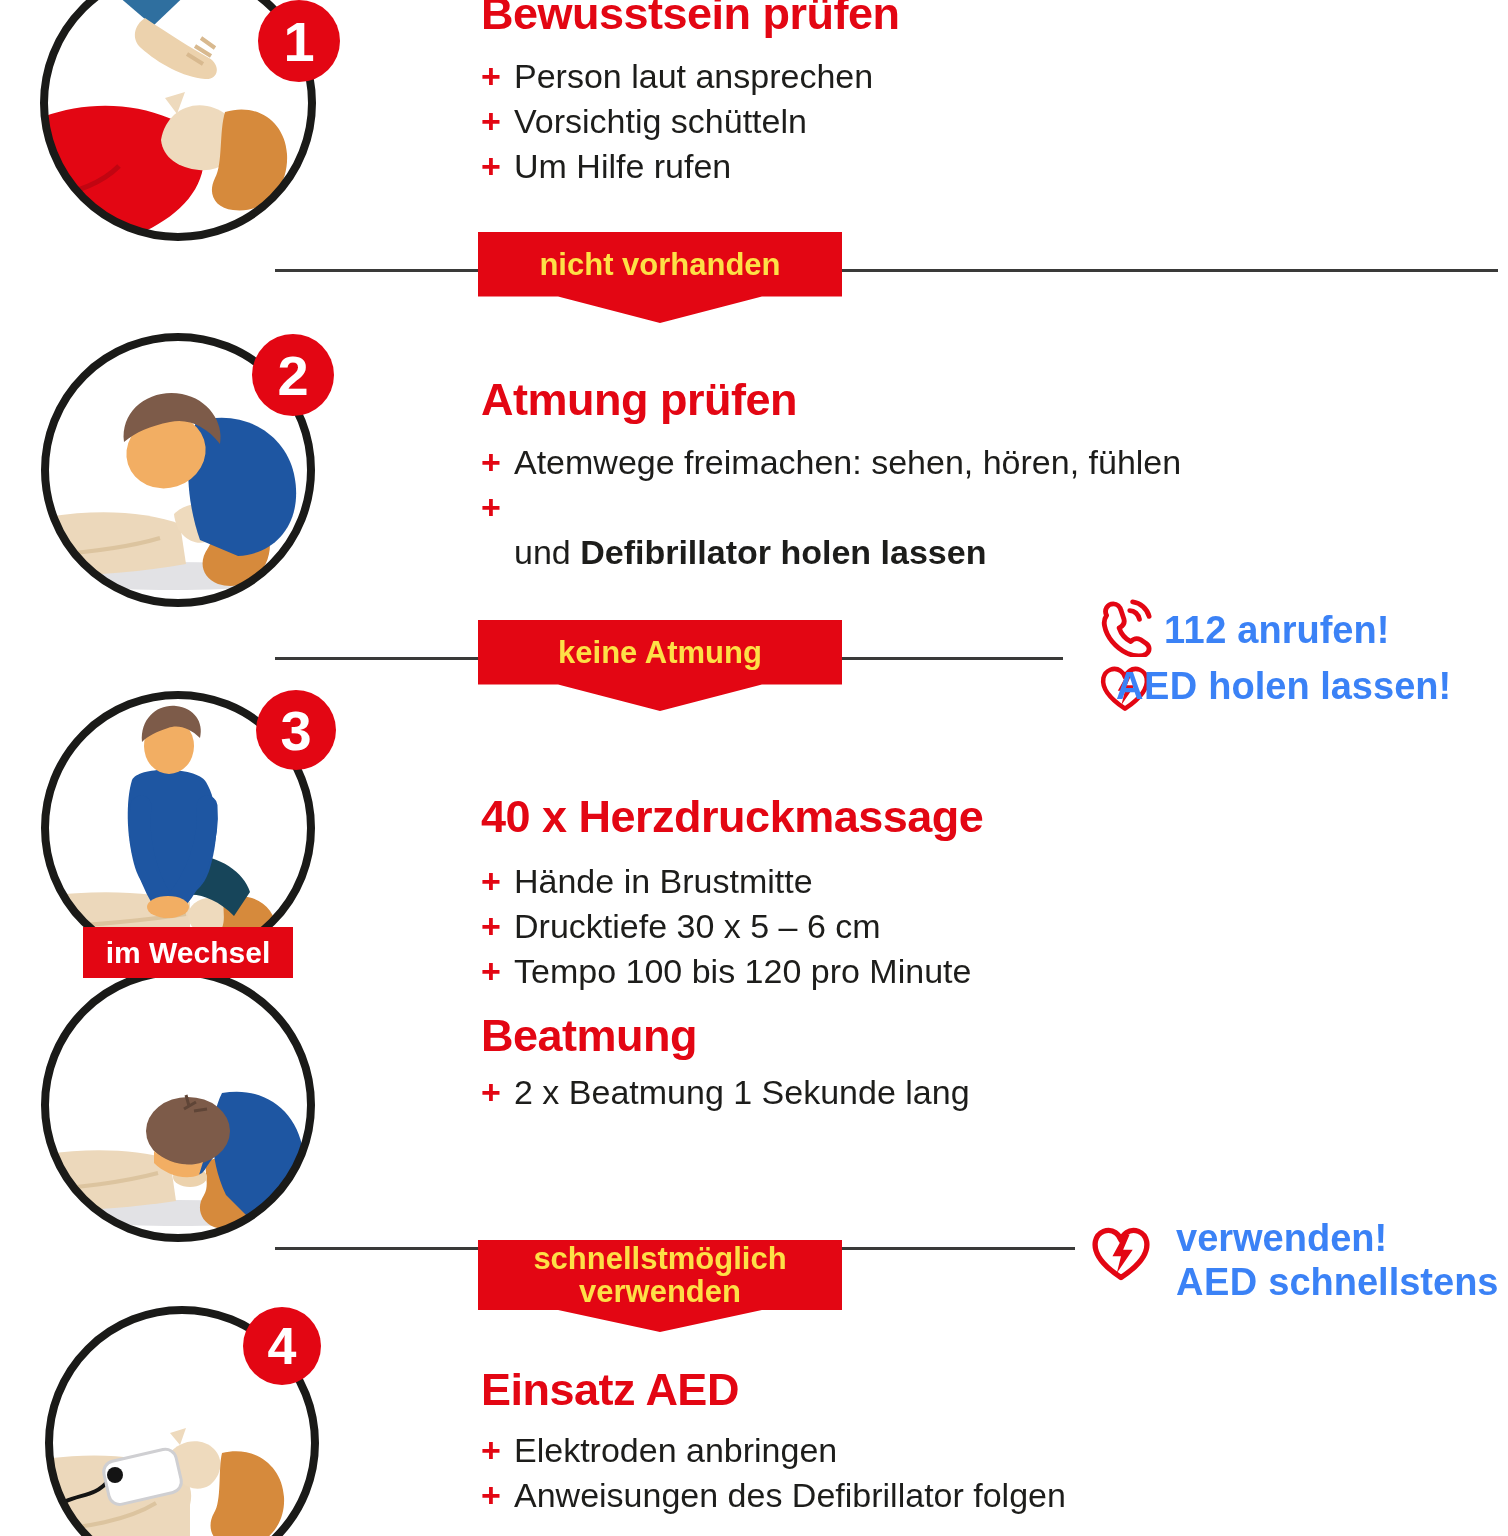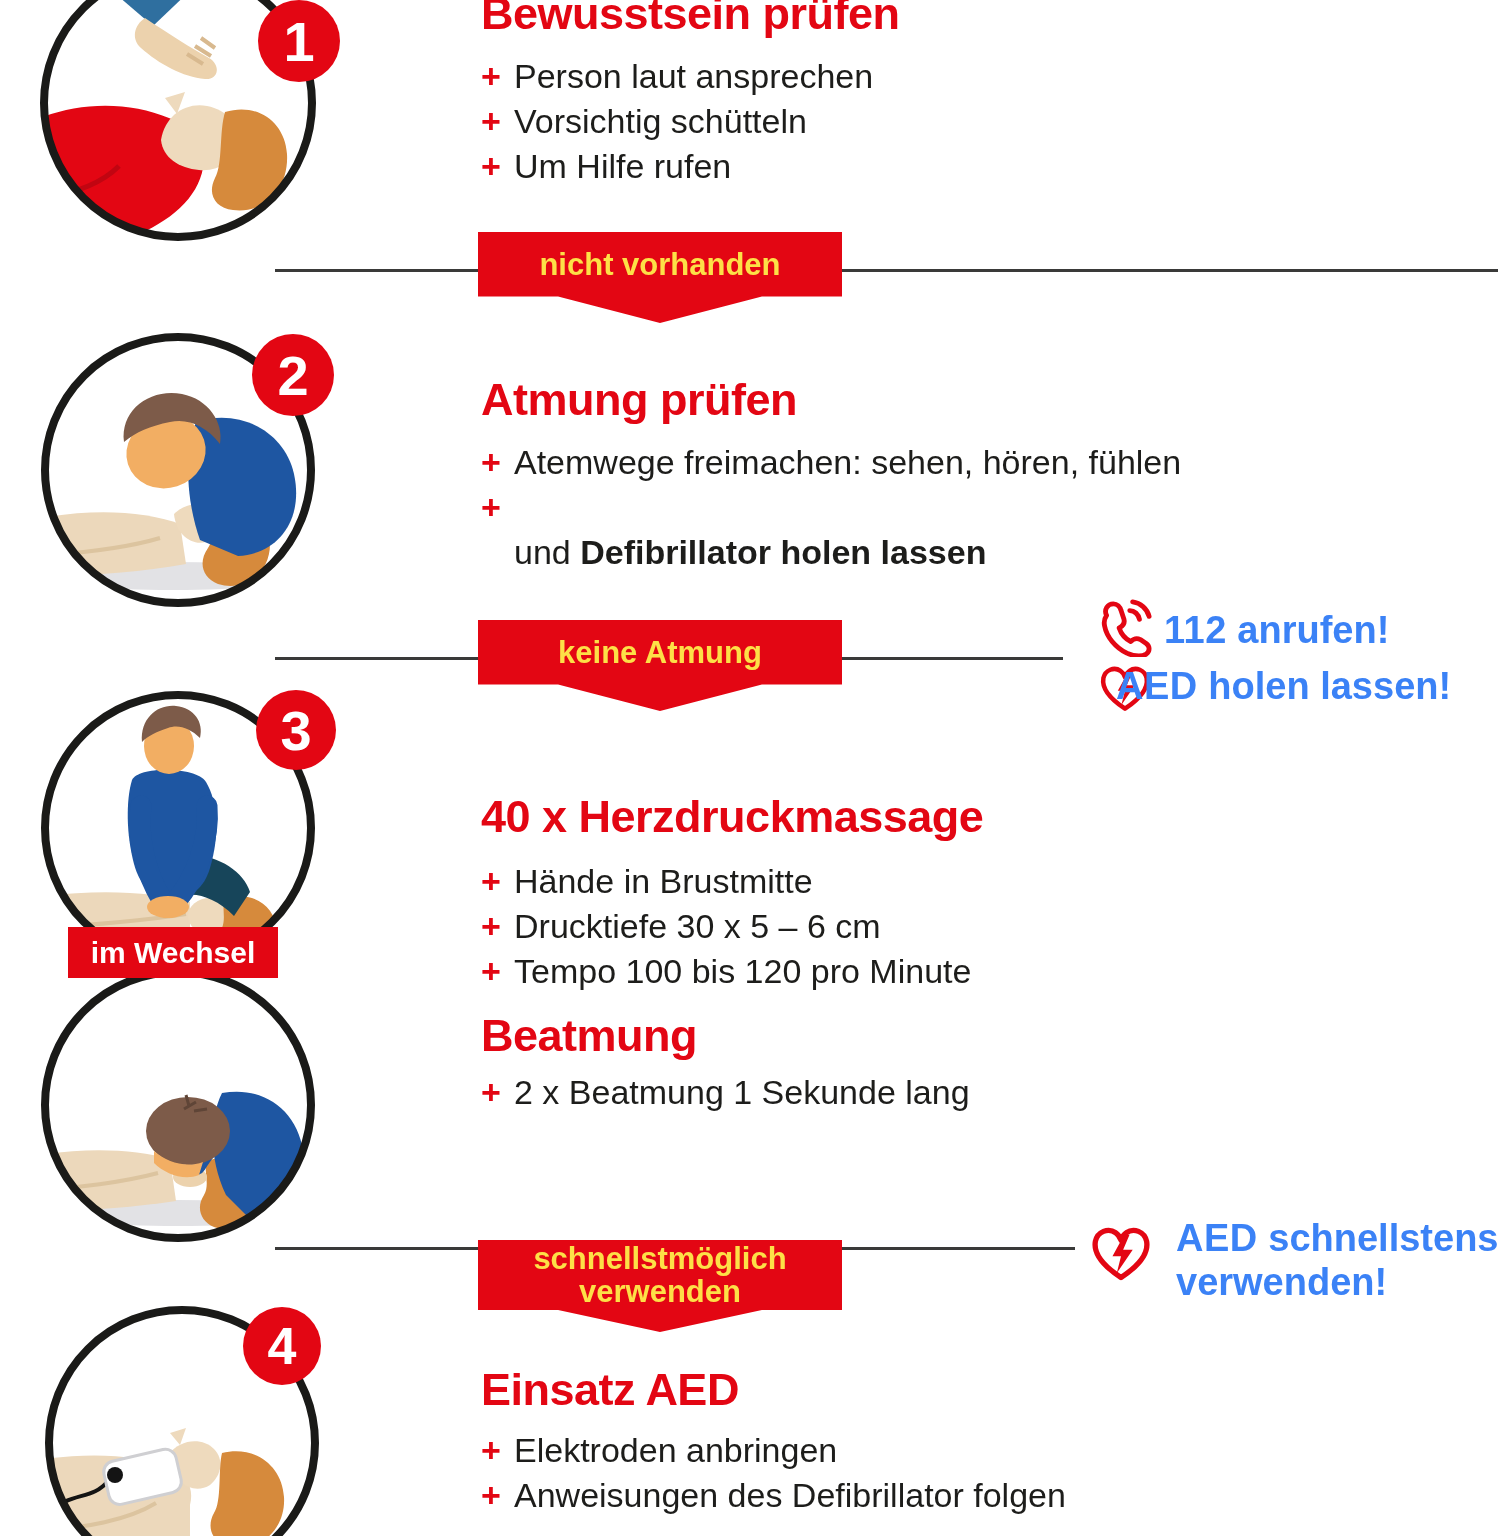--- a/index.html
+++ b/index.html
@@ -24,21 +24,21 @@
   .banner{
     position:absolute; left:478px; width:364px; background:#e30613; color:#fde047;
     font-weight:700; font-size:31px; text-align:center; display:flex; flex-direction:column;
     justify-content:center; align-items:center; box-sizing:border-box; z-index:4;
   }
   .banner.one{height:91px; padding-bottom:26px;
     clip-path:polygon(0 0,100% 0,100% 71%,78% 71%,50% 100%,22% 71%,0 71%);}
   .banner.two{height:92px; padding-bottom:22px; line-height:33px;
     clip-path:polygon(0 0,100% 0,100% 76%,78% 76%,50% 100%,22% 76%,0 76%);margin-top:25px;}
   .im-wechsel{
-    position:absolute; left:68px; top:927px; width:210px; height:51px; background:#e30613;
+    position:absolute; left:83px; top:927px; width:210px; height:51px; background:#e30613;
     color:#fff; font-weight:700; font-size:30px; display:flex; align-items:center;
     justify-content:center; z-index:7;
   }
   .note-icon{position:absolute;}
   .note-text{position:absolute; font-size:38px; color:#3b82f6; font-weight:700; line-height:44px; white-space:nowrap;}
   .note-text .heavy{font-weight:900; letter-spacing:0.5px;}
 </style>
 </head>
 <body>
 
@@ -238,22 +238,22 @@
     <span>verwenden</span>
   </div>
 
   <div class="note-icon" style="left:1089px; top:1221px;">
     <svg width="64" height="64" viewBox="0 0 60 60">
       <path d="M30 53 C12 41 4 30 6 19 C8 10 18 6 25 11 C28 13 29 15 30 18 C31 15 32 13 35 11 C42 6 52 10 54 19 C56 30 48 41 30 53 Z" fill="none" stroke="#e30613" stroke-width="5" stroke-linejoin="round"></path>
       <polygon points="33,13 22,33 30,33 26,49 41,27 32,27 38,13" fill="#e30613"></polygon>
     </svg>
   </div>
   <div class="note-text" style="left:1176px; top:1216px;">
+    <div>verwenden!</div>
     <div><span class="heavy">AED</span><span> schnellstens</span></div>
-    <div>verwenden!</div>
   </div>
 
   <div class="illu" style="left:42px; top:1303px;">
     <svg width="280" height="280" viewBox="0 0 280 280">
       <clipPath id="cp5">
           <circle cx="140" cy="140" r="133"></circle>
         </clipPath>
       <g clip-path="url(#cp5)">
         <rect width="280" height="280" fill="#ffffff"></rect>
         <ellipse cx="145" cy="254" rx="124" ry="12" fill="#e2e2e5"></ellipse>

